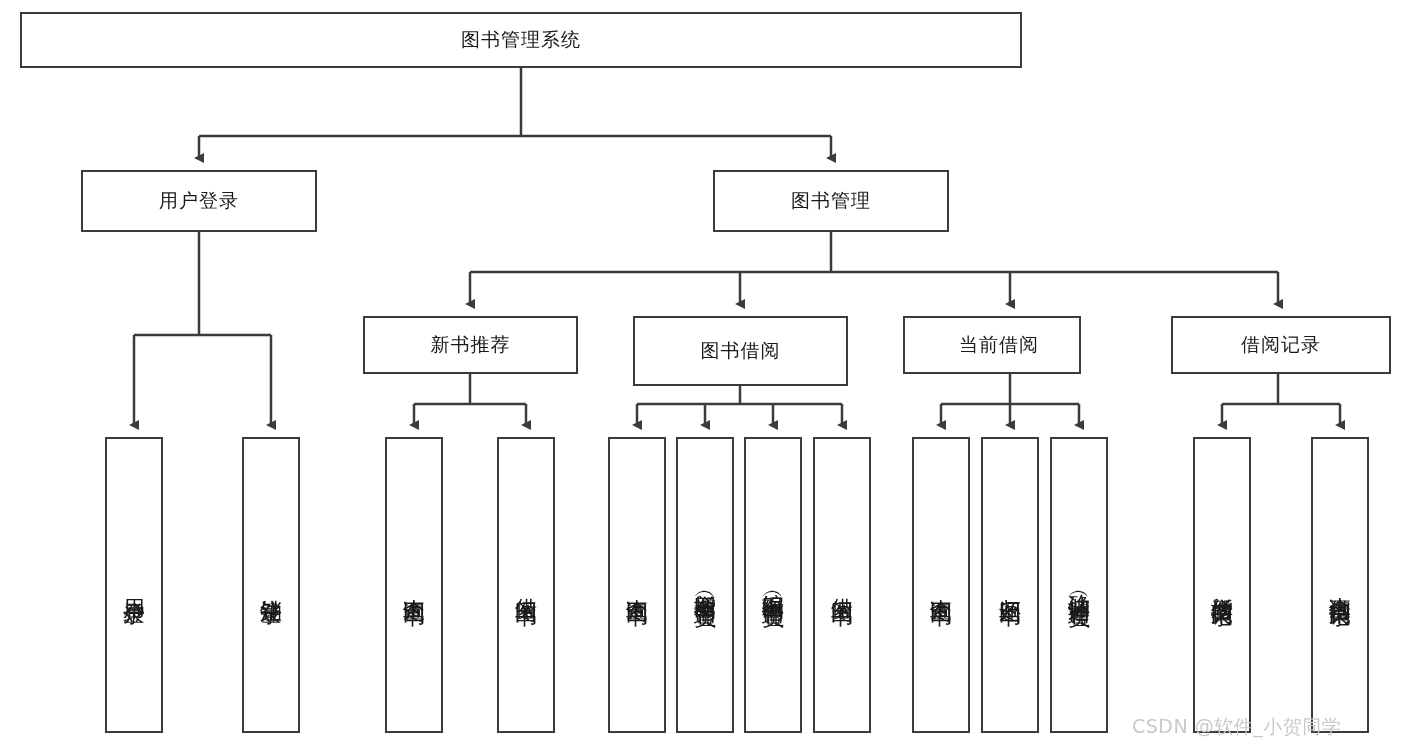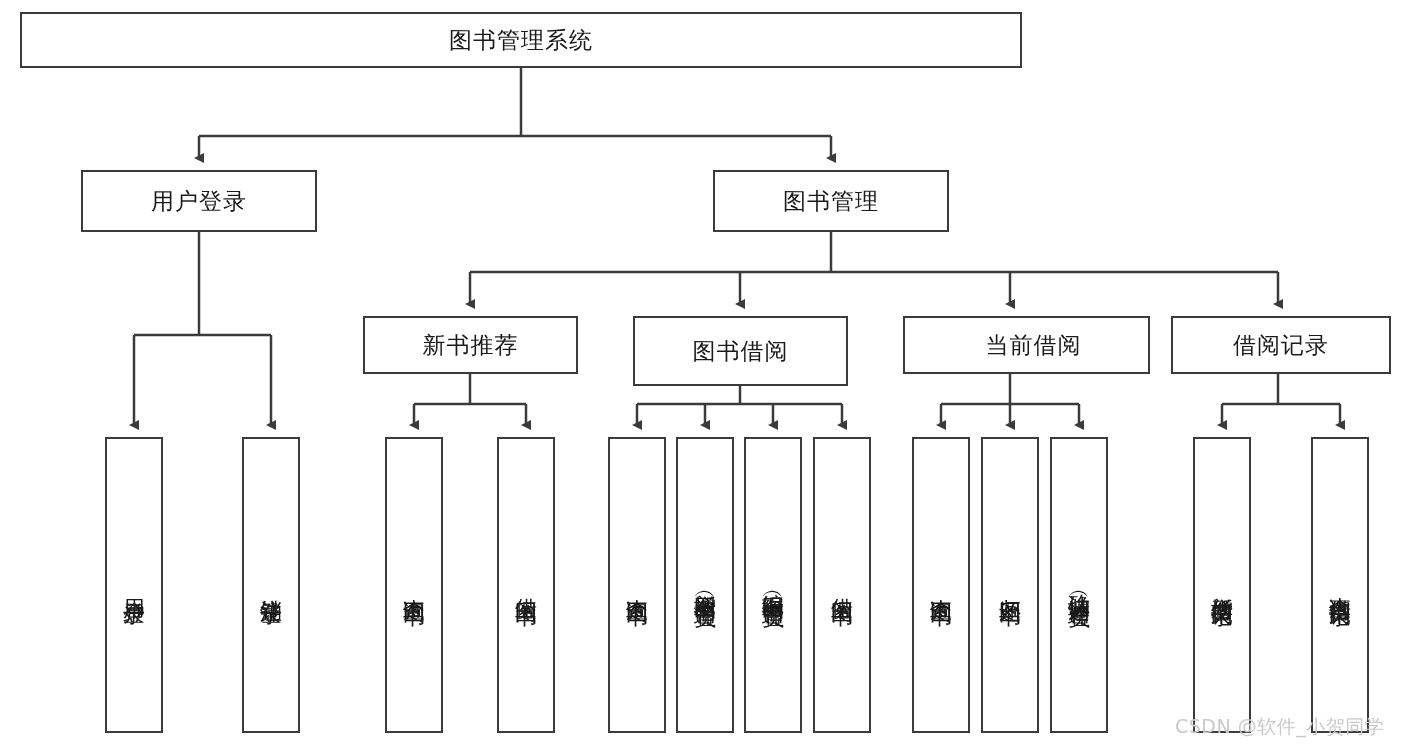--- a/index.html
+++ b/index.html
@@ -27,21 +27,21 @@
     position: absolute;
     box-sizing: border-box;
     border: 2.5px solid #3b3b3b;
     background: #ffffff;
     display: flex;
     align-items: center;
     justify-content: center;
     color: #1a1a1a;
   }
   .node.h {
-    font-size: 23px;
+    font-size: 19px;
     letter-spacing: 1px;
   }
   .node.v {
     writing-mode: vertical-rl;
     text-orientation: upright;
     font-size: 22px;
     letter-spacing: 2px;
     padding-top: 4px;
     padding-bottom: 4px;
     line-height: 1.0;
@@ -125,21 +125,21 @@
   <div class="node h" style="left:363px; top:316px; width:215px; height:58px;">
     <span>新书推荐</span>
   </div>
 
   <div class="node h" style="left:713px; top:170px; width:236px; height:62px;">
     <span>图书管理</span>
   </div>
   <div class="node h" style="left:633px; top:316px; width:215px; height:70px;">
     <span>图书借阅</span>
   </div>
-  <div class="node h" style="left:903px; top:316px; width:247px; height:58px;padding-left:14px;">
+  <div class="node h" style="left:903px; top:316px; width:178px; height:58px;padding-left:14px;">
     <span>当前借阅</span>
   </div>
   <div class="node h" style="left:1171px; top:316px; width:220px; height:58px;">
     <span>借阅记录</span>
   </div>
 
   <div class="node v" style="left:105px; top:437px; width:58px; height:296px;">
     <span class="vtext">用户登录</span>
   </div>
   <div class="node v" style="left:242px; top:437px; width:58px; height:296px;">
@@ -176,15 +176,15 @@
     <span class="vtext">确认归还（管理员）</span>
   </div>
 
   <div class="node v" style="left:1193px; top:437px; width:58px; height:296px;">
     <span class="vtext">新增借阅记录</span>
   </div>
   <div class="node v" style="left:1311px; top:437px; width:58px; height:296px;">
     <span class="vtext">查询借阅记录</span>
   </div>
 
-  <div class="watermark" style="left:1175px; top:714px;">CSDN @软件_小贺同学</div>
+  <div class="watermark" style="left:1132px; top:714px;">CSDN @软件_小贺同学</div>
 
 </div>
 
 </body></html>

